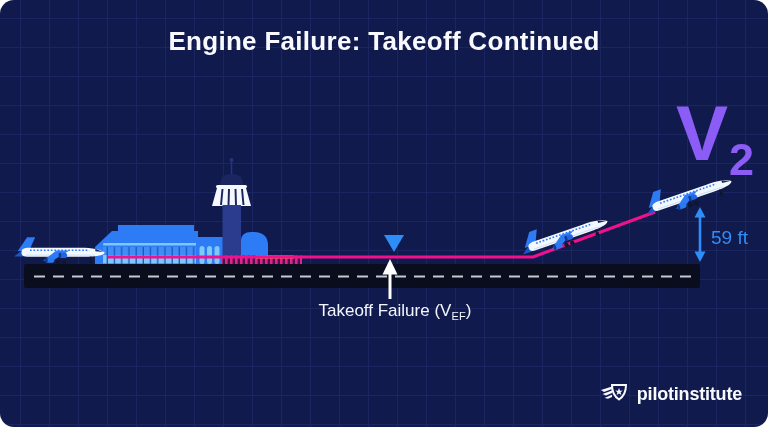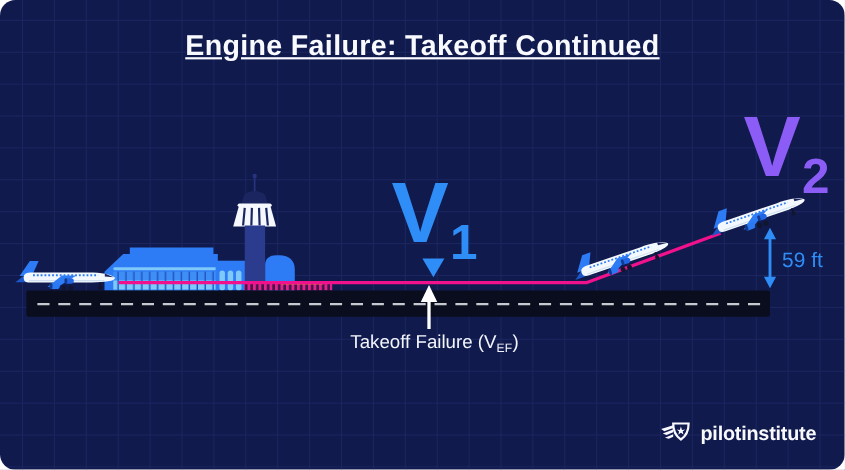--- a/index.html
+++ b/index.html
@@ -10,21 +10,20 @@
       linear-gradient(to right, var(--c-grid-line,#1B2561) 1px, transparent 1px),
       linear-gradient(to bottom, var(--c-grid-line,#1B2561) 1px, transparent 1px);
     background-size:29px 29px;
     background-position:-9px -11px;
   }
   .abs{position:absolute;}
   #title{
     left:0;right:0;top:26px;text-align:center;
     font-size:26px;font-weight:700;letter-spacing:.3px;
     color:var(--c-title-text,#F8FAFF);
-    text-decoration:underline;
   }
   #scene{left:0;top:0;}
   .v-label{position:absolute;font-weight:700;line-height:1;white-space:nowrap;}
   .v-letter{font-size:78px;}
   .v-sub{font-size:45px;display:inline-block;transform:translateY(15px);margin-left:1px;}
   #v1-label{left:356px;top:154px;color:var(--c-v1-blue,#2F8DF7);}
   #v2-label{left:658px;top:94px;color:var(--c-v2-purple,#8C5DF6);margin-left:18px;}
   #ef-label{
     left:295px;top:301px;width:200px;text-align:center;
     color:#F4F6FD;font-size:17px;line-height:1.2;white-space:nowrap;
@@ -137,23 +136,20 @@
       <polygon fill="#FFFFFF" points="390,259 397.5,274.5 382.5,274.5"></polygon>
     </g>
 
     <g>
       <line class="s-blue" x1="700" y1="214" x2="700" y2="255" stroke-width="2.6"></line>
       <polygon class="f-blue" points="700,207 705.5,217.5 694.5,217.5"></polygon>
       <polygon class="f-blue" points="700,262 705.5,251.5 694.5,251.5"></polygon>
     </g>
   </svg>
 
-  <div id="v1-label" class="v-label">
-    <span class="v-letter">V</span><span class="v-sub">1</span>
-  </div>
 
   <div id="v2-label" class="v-label">
     <span class="v-letter">V</span><span class="v-sub">2</span>
   </div>
 
   <div id="ef-label" class="abs">
     <span>Takeoff Failure (V</span><span class="sub">EF</span><span>)</span>
   </div>
 
   <div id="height-label" class="abs">59 ft</div>

